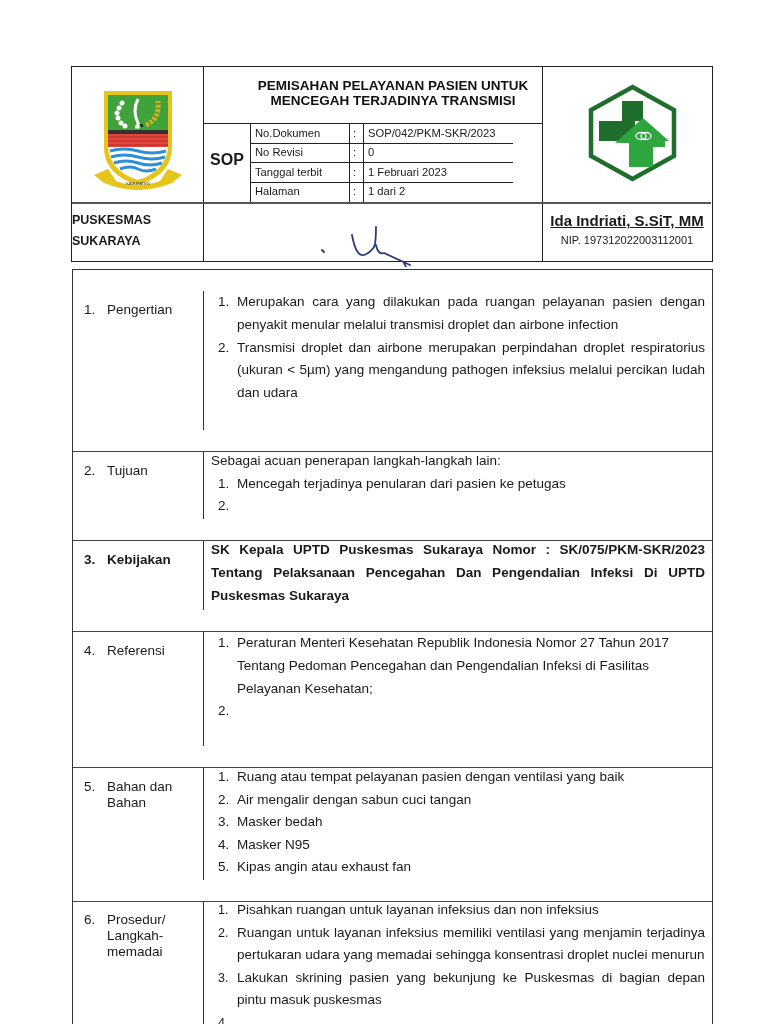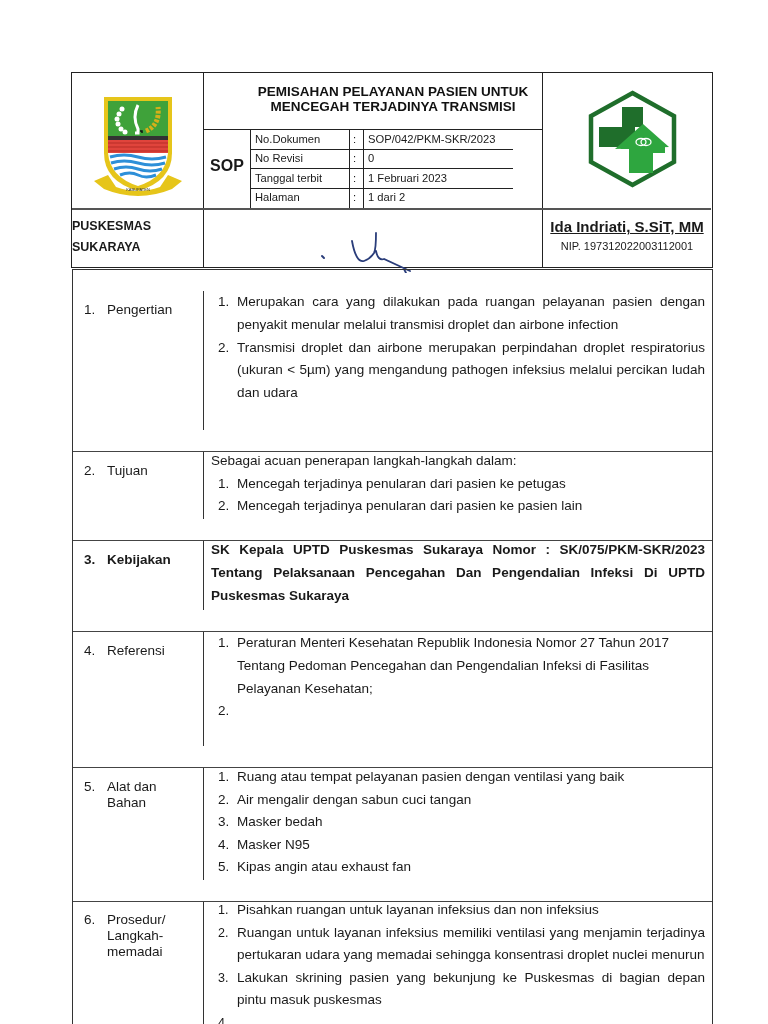--- a/index.html
+++ b/index.html
@@ -1,20 +1,20 @@
 <!DOCTYPE html>
 <html><head>
 <meta charset="utf-8">
 <style>
   html, body { margin:0; padding:0; background:#ffffff; }
   body { width:768px; height:1024px; position:relative; overflow:hidden;
          font-family:"Liberation Sans", sans-serif; color:#1a1a1a; }
 
   
-  .hdr { position:absolute; left:71px; top:72px; width:642px; height:196px;
+  .hdr { position:absolute; left:71px; top:66px; width:642px; height:196px;
          border:1.5px solid #222; box-sizing:border-box; }
   .hdr .v { position:absolute; background:#222; width:1px; }
   .hdr .h { position:absolute; background:#222; height:1px; }
   .hdr .thick { background:#555; height:2px; }
 
   .logo-left { position:absolute; left:22px; top:18px; width:88px; height:110px; }
   .logo-right { position:absolute; left:513px; top:16px; width:95px; height:100px; }
 
   .title { position:absolute; left:132px; top:11px; width:378px; text-align:center;
            font-weight:bold; font-size:13.5px; line-height:15px; color:#111; }
@@ -163,24 +163,24 @@
         <li><span class="n">2.</span><span>Transmisi droplet dan  airbone merupakan  perpindahan  droplet respiratorius (ukuran &lt; 5µm) yang mengandung pathogen infeksius melalui percikan ludah dan udara</span></li>
       </ol>
     </div>
   </div>
 
   <div class="sec" style="height:68px;">
     <div class="sec-label">
       <span class="num">2.</span><span class="txt">Tujuan</span>
     </div>
     <div class="sec-content">
-      <div class="intro">Sebagai acuan penerapan langkah-langkah dalam:</div>
+      <div class="intro">Sebagai acuan penerapan langkah-langkah lain:</div>
       <ol class="items lh-tight">
         <li><span class="n">1.</span><span>Mencegah terjadinya penularan dari pasien ke petugas</span></li>
-        <li><span class="n">2.</span><span>Mencegah terjadinya penularan dari pasien ke pasien lain</span></li>
+        <li><span class="n">2.</span></li>
       </ol>
     </div>
   </div>
 
   <div class="sec" style="height:70px;font-weight:bold;">
     <div class="sec-label">
       <span class="num">3.</span><span class="txt">Kebijakan</span>
     </div>
     <div class="sec-content">
       <div class="para" style="margin-top:-2px;">SK Kepala UPTD Puskesmas Sukaraya Nomor : SK/075/PKM-SKR/2023 Tentang Pelaksanaan Pencegahan Dan Pengendalian Infeksi Di UPTD Puskesmas Sukaraya</div>
@@ -194,21 +194,21 @@
     <div class="sec-content" style="padding-right:30px;">
       <ol class="items lh-spacious">
         <li style="text-align:left; margin-right:-0px;"><span class="n">1.</span><span>Peraturan Menteri Kesehatan Republik Indonesia Nomor 27 Tahun 2017 Tentang Pedoman Pencegahan dan Pengendalian Infeksi di Fasilitas Pelayanan Kesehatan;</span></li>
         <li style="margin-right:-23px;"><span class="n">2.</span></li>
       </ol>
     </div>
   </div>
 
   <div class="sec" style="height:113px;">
     <div class="sec-label">
-      <span class="num">5.</span><span class="txt"><span>Alat dan</span><br><span>Bahan</span></span>
+      <span class="num">5.</span><span class="txt"><span>Bahan dan</span><br><span>Bahan</span></span>
     </div>
     <div class="sec-content">
       <ol class="items lh-tight" style="margin-top:-2px;">
         <li><span class="n">1.</span><span>Ruang atau tempat pelayanan pasien dengan ventilasi yang baik</span></li>
         <li><span class="n">2.</span><span>Air mengalir dengan sabun cuci tangan</span></li>
         <li><span class="n">3.</span><span>Masker bedah</span></li>
         <li><span class="n">4.</span><span>Masker N95</span></li>
         <li><span class="n">5.</span><span>Kipas angin atau exhaust fan</span></li>
       </ol>
     </div>

